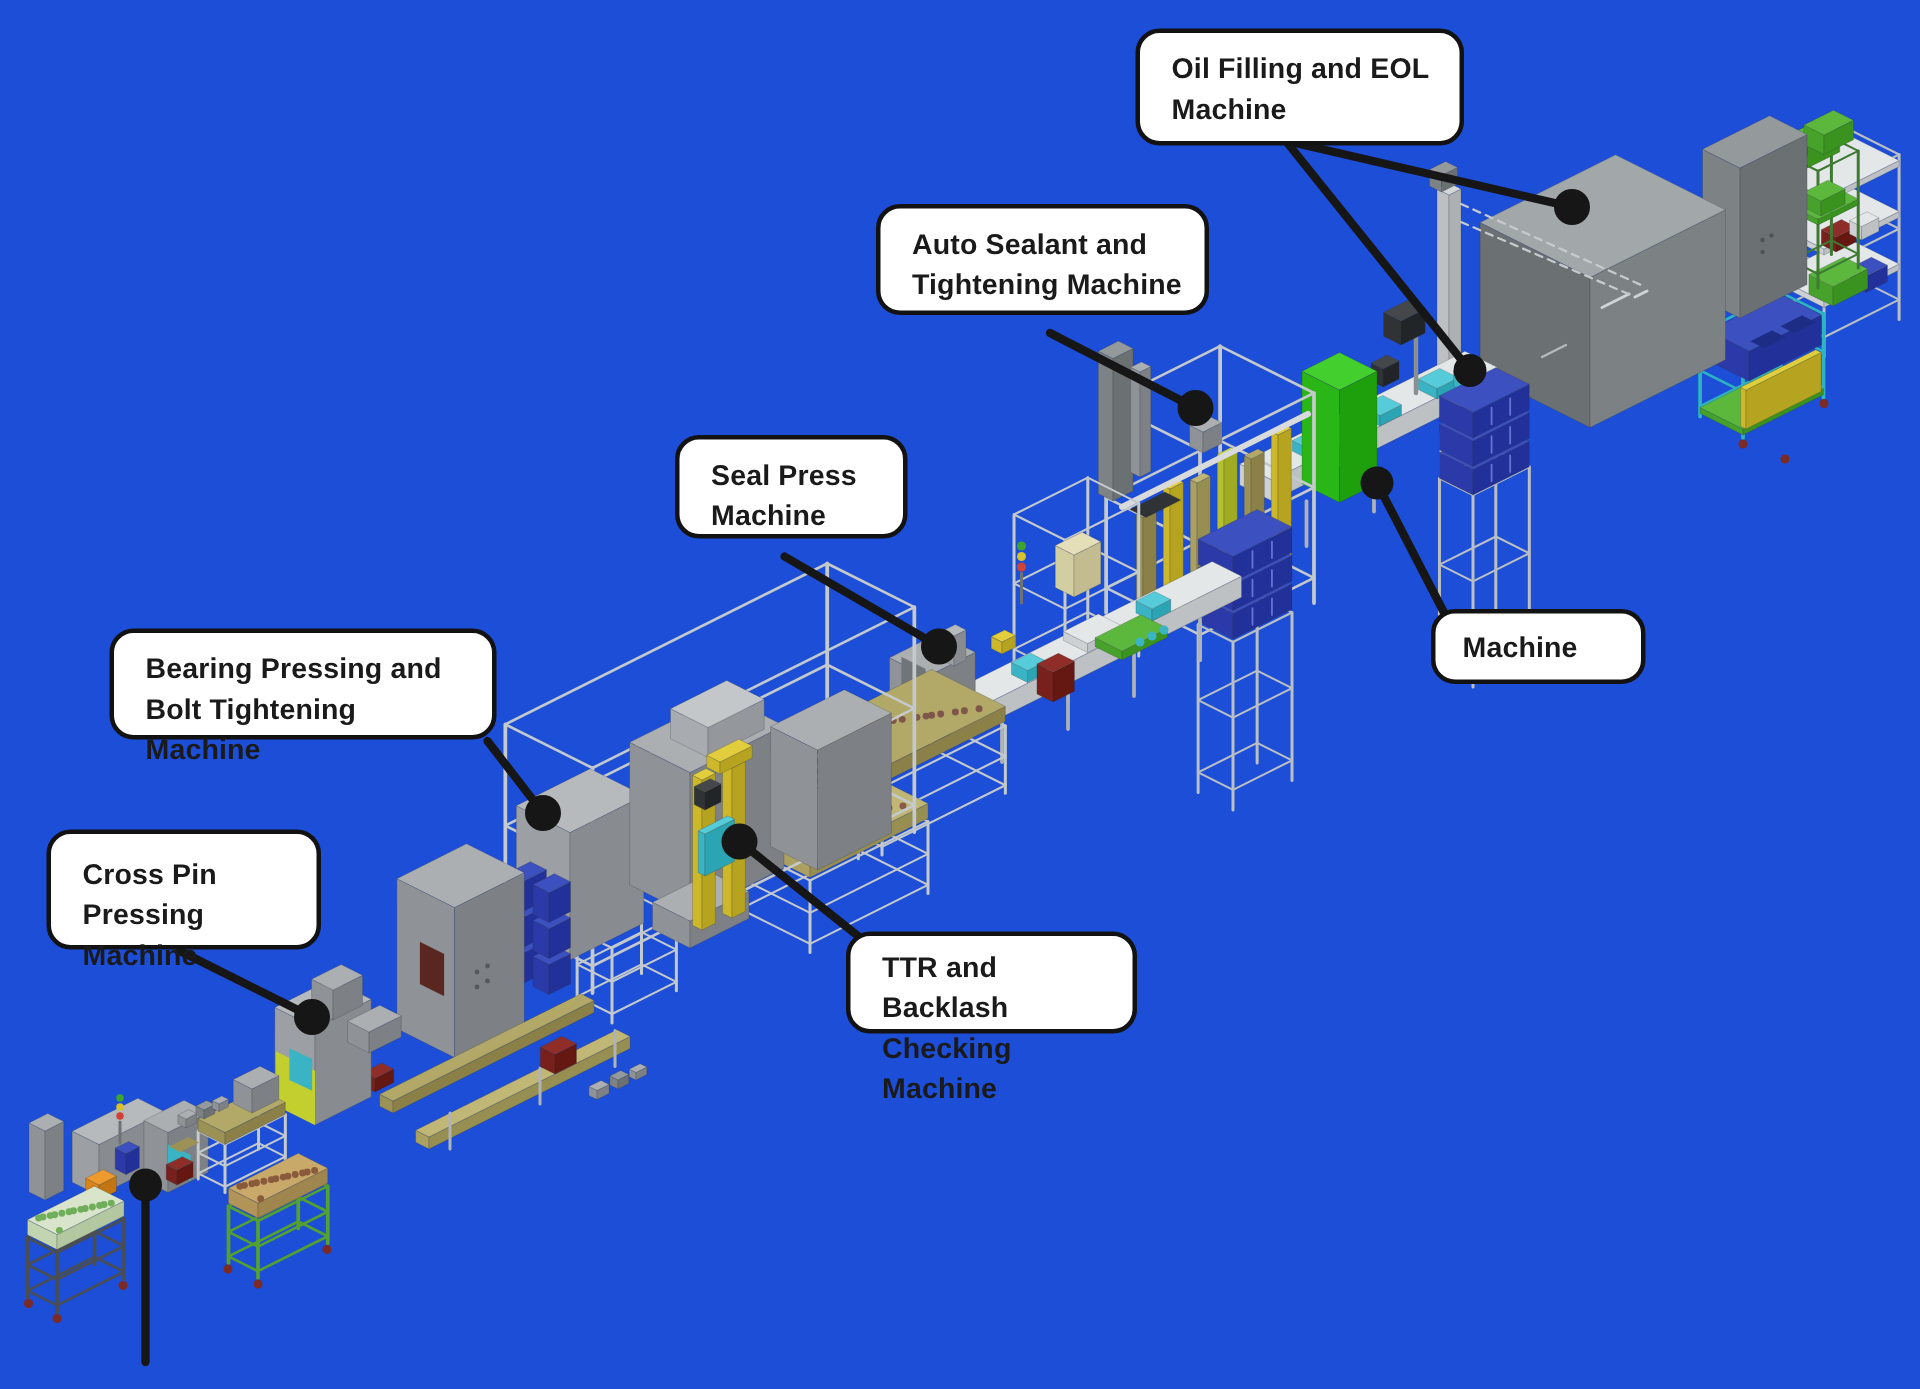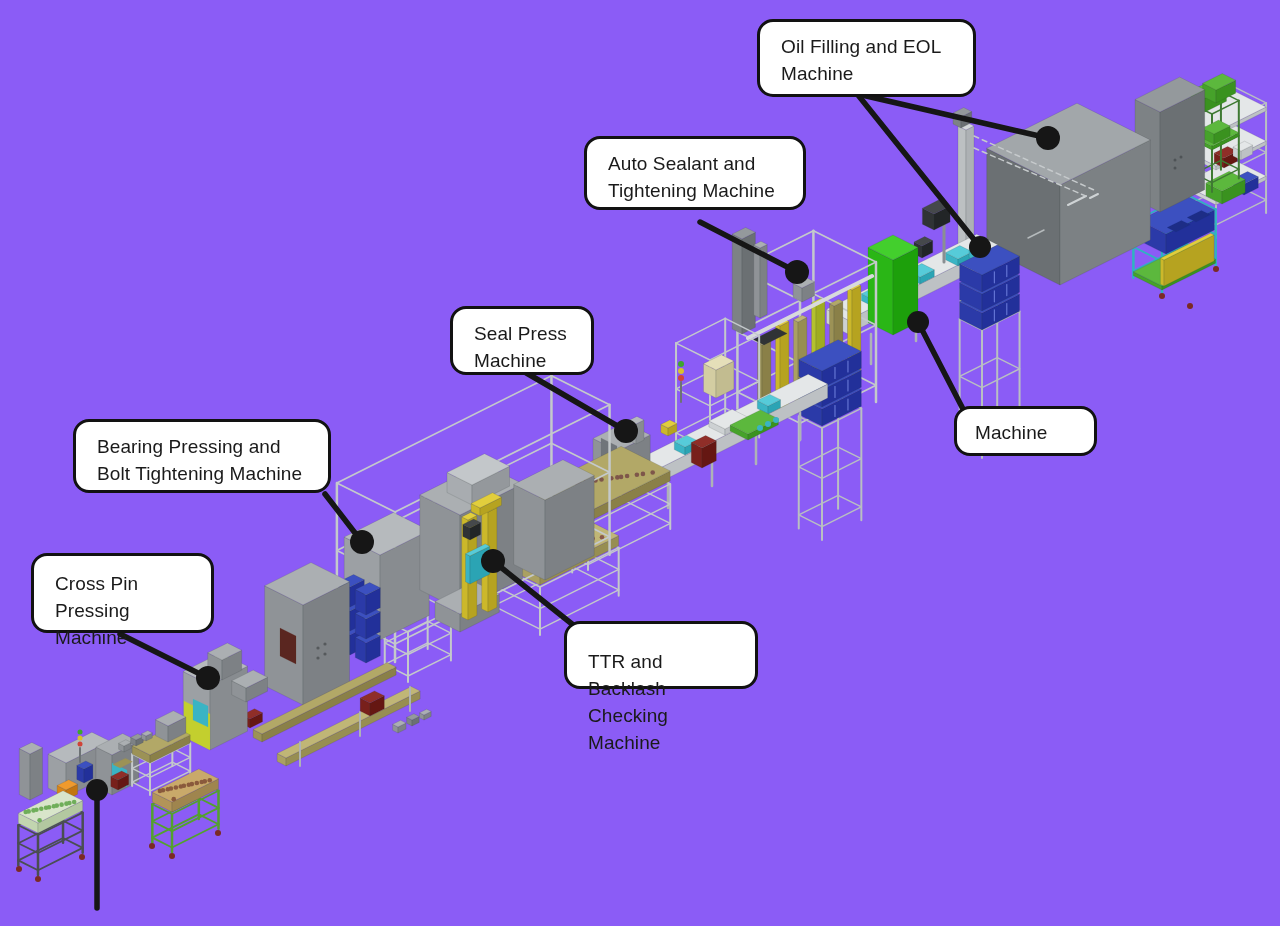--- a/index.html
+++ b/index.html
@@ -1,17 +1,17 @@
 <!DOCTYPE html>
 <html><head>
 <meta charset="utf-8">
 <style>
   html,body{margin:0;padding:0;background:#ffffff;}
-  #stage{position:relative;width:1280px;height:926px;background:#8b5cf6;overflow:hidden;
-         font-family:"Liberation Sans",sans-serif;}
+  #stage{position:relative;width:1280px;height:926px;background:#1d4ed8;overflow:hidden;
+         font-family:"Liberation Sans",sans-serif;font-weight:bold;}
   #scene{position:absolute;left:0;top:0;}
   .callout{position:absolute;box-sizing:border-box;background:#ffffff;border:3px solid #121212;
            border-radius:16px;color:#1a1a1a;font-size:19px;line-height:27px;
            padding:11px 10px 0 21px;letter-spacing:0.1px;}
 </style>
 </head>
 <body>
 
 <div id="stage">
   <svg id="scene" width="1280" height="926" viewBox="0 0 1280 926">
@@ -710,28 +710,28 @@
         <circle cx="97" cy="790" r="11" fill="#161616"></circle>
       </g>
     </svg>
 
   <div class="callout" style="left:757px;top:19px;width:219px;height:78px">
     <span>Oil Filling and EOL Machine</span>
   </div>
   <div class="callout" style="left:584px;top:136px;width:222px;height:74px">
     <span>Auto Sealant and Tightening Machine</span>
   </div>
-  <div class="callout" style="left:450px;top:306px;width:144px;height:69px">
+  <div class="callout" style="left:450px;top:290px;width:155px;height:69px">
     <span>Seal Press Machine</span>
   </div>
   <div class="callout" style="left:73px;top:419px;width:258px;height:74px">
     <span>Bearing Pressing and Bolt Tightening Machine</span>
   </div>
   <div class="callout" style="left:31px;top:553px;width:183px;height:80px;padding-top:14px">
     <span>Cross Pin Pressing Machine</span>
   </div>
-  <div class="callout" style="left:564px;top:621px;width:194px;height:68px;padding-top:24px">
+  <div class="callout" style="left:564px;top:621px;width:194px;height:68px;padding-top:8px">
     <span>TTR and Backlash Checking Machine</span>
   </div>
   <div class="callout" style="left:954px;top:406px;width:143px;height:50px;padding:10px 0 0 18px">
     <span>Machine</span>
   </div>
 </div>
 
 </body></html>

